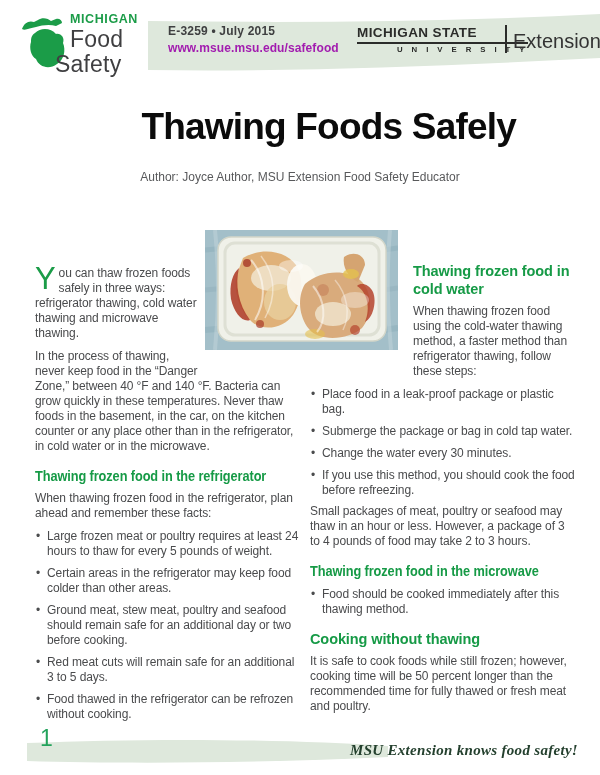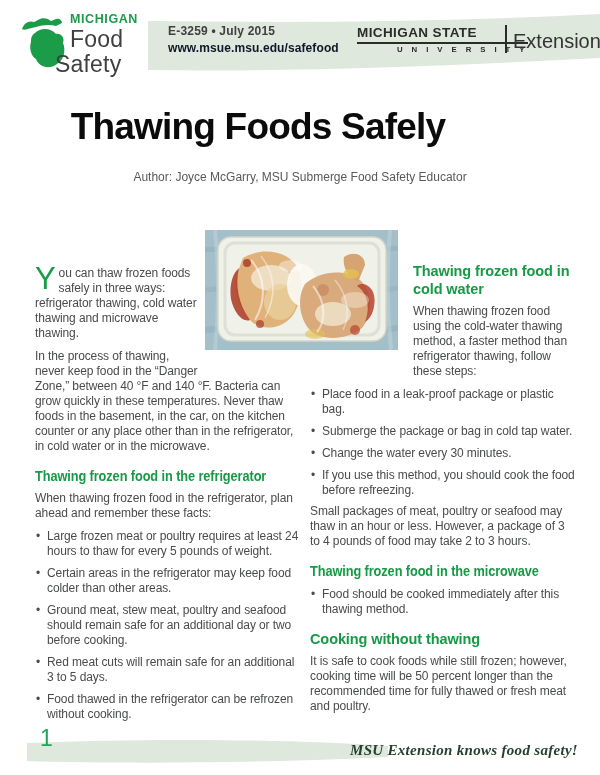--- a/index.html
+++ b/index.html
@@ -11,30 +11,30 @@
 
   
   .logo-mark{left:20px;top:14px;}
   .logo-text{left:70px;top:13px;line-height:1;}
   .logo-brand{color:#1b9c48;font-size:12.5px;font-weight:bold;letter-spacing:.6px;}
   .logo-food{font-size:23px;color:#3f3f41;margin-top:2px;letter-spacing:.2px;}
   .logo-safety{font-size:23px;color:#3f3f41;margin-top:2px;margin-left:-15px;letter-spacing:.2px;}
 
   .band-svg{left:148px;top:14px;}
   .doc-number{left:168px;top:24px;font-size:12px;font-weight:bold;color:#3f4041;letter-spacing:.2px;}
-  .doc-url{left:168px;top:41px;font-size:12px;font-weight:bold;color:#0f172a;letter-spacing:.1px;text-decoration:none;}
+  .doc-url{left:168px;top:41px;font-size:12px;font-weight:bold;color:#a21caf;letter-spacing:.1px;text-decoration:none;}
 
   .wordmark{left:357px;top:26px;color:#2b2c2a;line-height:1;}
   .wm-line1{font-size:13.5px;font-weight:bold;letter-spacing:.4px;border-bottom:2px solid #2b2c2a;padding-bottom:2px;}
   .wm-line2{font-size:7.8px;font-weight:bold;letter-spacing:3.4px;margin-top:2px;padding-left:40px;}
   .wm-divider{left:505px;top:25px;width:2px;height:28px;background:#2b2c2a;}
   .wm-extension{left:513px;top:30px;font-size:20px;color:#333333;}
 
   
-  .page-title{left:0;top:106px;width:516px;text-align:center;font-size:37px;font-weight:bold;
+  .page-title{left:0;top:106px;width:516px;text-align:right;font-size:37px;font-weight:bold;
     color:#0b0b0b;letter-spacing:-.8px;}
   .author-line{left:0;top:170px;width:600px;text-align:center;font-size:12px;color:#58595b;}
 
   
   .photo{left:205px;top:230px;width:193px;height:120px;}
 
   
   .col{font-size:12px;line-height:15px;letter-spacing:-.1px;color:#4a4b4d;}
   .left-col{left:35px;top:266px;width:266px;}
   .right-col{left:310px;top:262px;width:266px;}
@@ -79,21 +79,21 @@
 <a class="abs doc-url" href="#">www.msue.msu.edu/safefood</a>
 
 <div class="abs wordmark">
   <div class="wm-line1">MICHIGAN STATE</div>
   <div class="wm-line2">U N I V E R S I T Y</div>
 </div>
 <div class="abs wm-divider"></div>
 <div class="abs wm-extension">Extension</div>
 
 <h1 class="abs page-title" style="margin:0;">Thawing Foods Safely</h1>
-<div class="abs author-line">Author: Joyce McGarry, MSU Submerge Food Safety Educator</div>
+<div class="abs author-line">Author: Joyce Author, MSU Extension Food Safety Educator</div>
 
 <div class="abs photo">
   <svg width="193" height="120" viewBox="0 0 193 120">
     <rect width="193" height="120" fill="#a3bfc9"></rect>
     <path d="M0,20 Q50,14 96,20 T193,18" stroke="#8cadb9" stroke-width="5" fill="none" opacity=".5"></path>
     <path d="M0,60 Q50,54 96,60 T193,58" stroke="#8cadb9" stroke-width="5" fill="none" opacity=".4"></path>
     <path d="M0,100 Q50,94 96,100 T193,98" stroke="#8cadb9" stroke-width="6" fill="none" opacity=".5"></path>
     <path d="M10,0 Q16,60 10,120" stroke="#c3d6dc" stroke-width="4" fill="none" opacity=".5"></path>
     <path d="M185,0 Q180,60 186,120" stroke="#c3d6dc" stroke-width="4" fill="none" opacity=".5"></path>
     <rect x="13" y="7" width="168" height="104" rx="13" fill="#f0f1e9" stroke="#d3d6c9" stroke-width="1.5"></rect>

